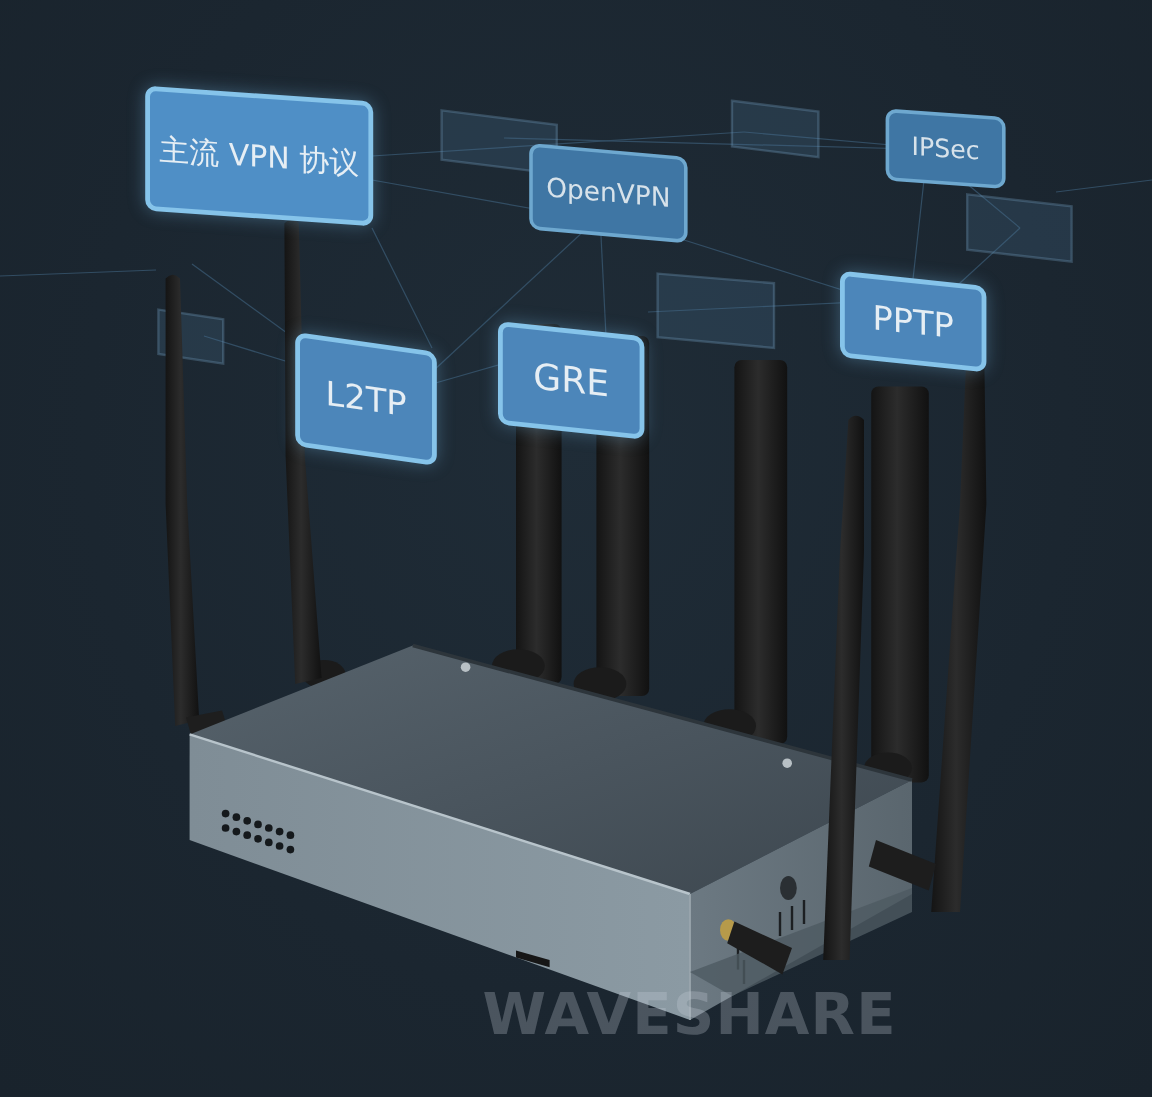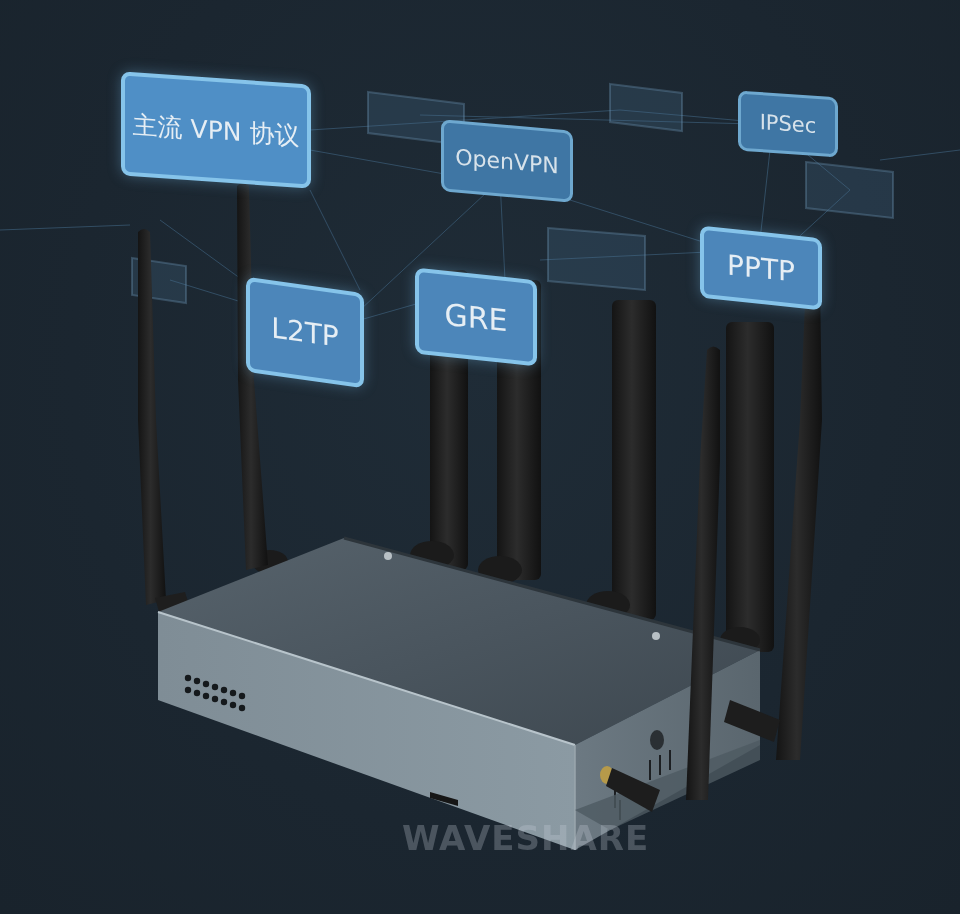--- a/index.html
+++ b/index.html
@@ -2,21 +2,21 @@
 <html><head>
 <meta charset="utf-8">
 <style>
   html,body{margin:0;padding:0;}
   body{width:960px;height:914px;overflow:hidden;background:#1b2630;font-family:"DejaVu Sans","Liberation Sans",sans-serif;}
   .stage{position:relative;width:960px;height:914px;background:radial-gradient(ellipse at 50% 40%,#1f2c37 0%,#1b2630 60%,#19232c 100%);overflow:hidden;}
   svg.scene{position:absolute;left:0;top:0;width:960px;height:914px;}
   .tag{position:absolute;display:flex;align-items:center;justify-content:center;color:#e6eef4;border-radius:9px;box-sizing:border-box;white-space:nowrap;}
   .tag.main{background:#4f8fc6;border:4px solid #86c4ea;box-shadow:0 0 14px rgba(120,190,235,.35);}
   .tag.mid{background:#3f76a4;border:3px solid #6ea8cf;color:#d7e2ea;}
-  .wm{position:absolute;left:402px;top:818px;font-family:"DejaVu Sans","Liberation Sans",sans-serif;font-weight:bold;font-size:34px;letter-spacing:1px;color:rgba(200,210,220,.28);}
+  .wm{position:absolute;left:402px;top:818px;font-family:"DejaVu Sans","Liberation Sans",sans-serif;font-weight:bold;font-size:48px;letter-spacing:1px;color:rgba(200,210,220,.28);}
 </style>
 </head>
 <body>
 
 <div class="stage">
 
   <svg class="scene" viewBox="0 0 960 914">
     <defs>
       <linearGradient id="topG" x1="0" y1="0" x2="1" y2="1">
         <stop offset="0" stop-color="#57636c"></stop>

